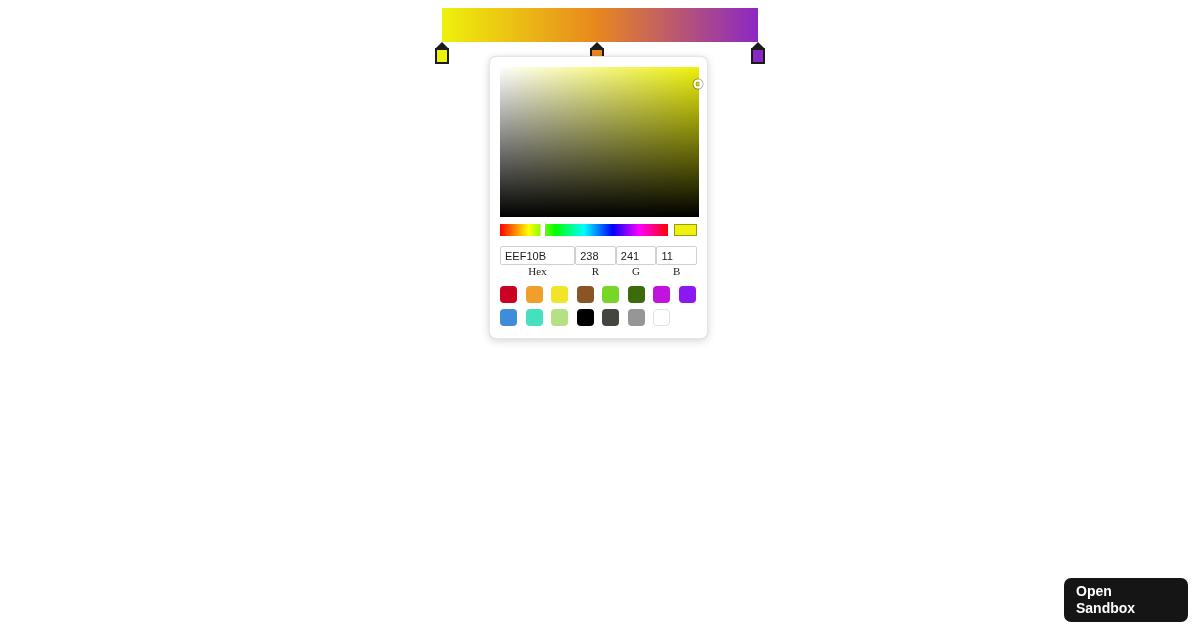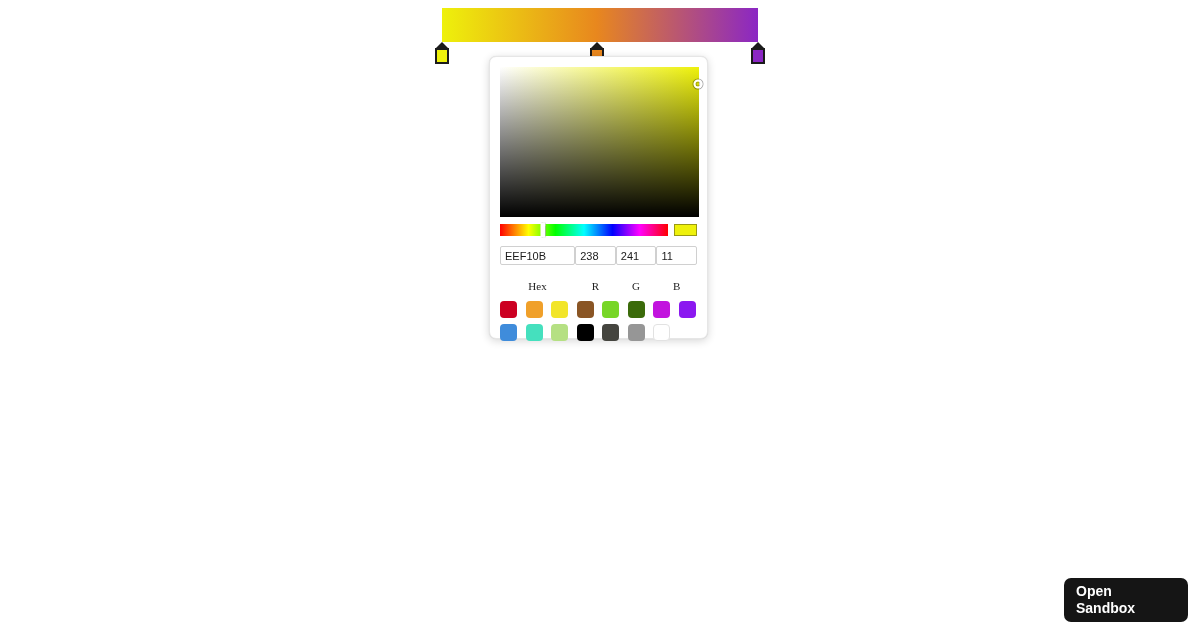--- a/index.html
+++ b/index.html
@@ -152,21 +152,21 @@
     border-radius: 2px;
     background: #fff;
     font-family: "Liberation Sans", sans-serif;
     font-size: 11px;
     color: #1a1a1a;
     padding: 0 4px;
     line-height: 17px;
     outline: none;
   }
   .field-label {
-    margin-top: 15px;
+    margin-top: 0;
     font-family: "Liberation Serif", serif;
     font-size: 11px;
     color: #222;
     letter-spacing: 0.2px;
   }
 
   #swatch-grid {
     margin-top: 9px;
     display: grid;
     grid-template-columns: repeat(8, 1fr);

